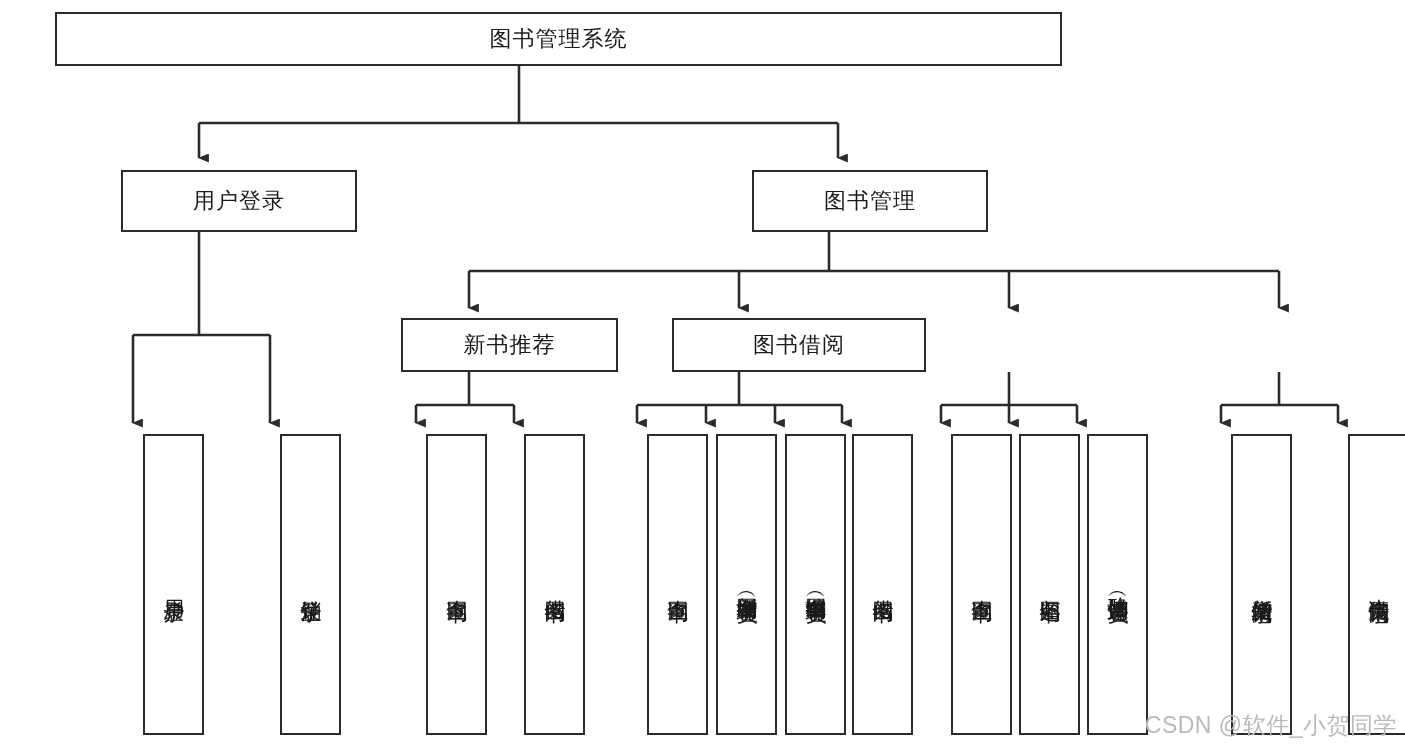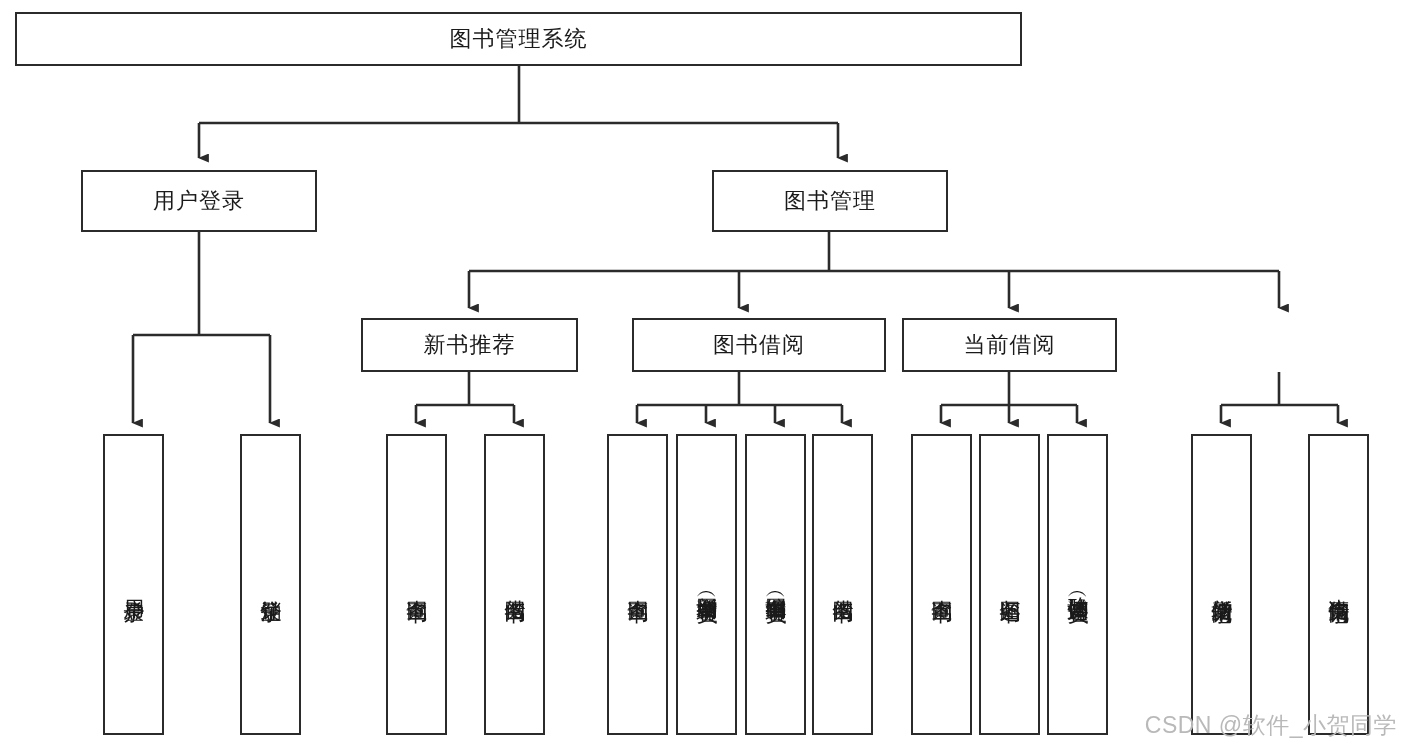--- a/index.html
+++ b/index.html
@@ -28,20 +28,21 @@
   .node {
     position: absolute;
     box-sizing: border-box;
     border: 2px solid #2b2b2b;
     background: #ffffff;
     display: flex;
     align-items: center;
     justify-content: center;
     color: #1a1a1a;
     z-index: 2;
+    margin-left: 40px;
   }
   .node.horiz {
     font-size: 22px;
     letter-spacing: 1px;
   }
   .node.vert {
     writing-mode: vertical-rl;
     text-orientation: upright;
     font-size: 21px;
     line-height: 1.18;
@@ -129,23 +130,20 @@
   <div class="node horiz" style="left:712px; top:170px; width:236px; height:62px;align-items:center;">
     <span class="label">图书管理</span>
   </div>
 
   <div class="node horiz" style="left:361px; top:318px; width:217px; height:54px;">
     <span class="label">新书推荐</span>
   </div>
   <div class="node horiz" style="left:632px; top:318px; width:254px; height:54px;">
     <span class="label">图书借阅</span>
   </div>
-  <div class="node horiz" style="left:902px; top:318px; width:215px; height:54px;">
-    <span class="label">当前借阅</span>
-  </div>
 
   <div class="node vert" style="left:103px; top:434px; width:61px; height:301px;">
     <span class="label">用户登录</span>
   </div>
   <div class="node vert" style="left:240px; top:434px; width:61px; height:301px;">
     <span class="label">注销登录</span>
   </div>
 
   <div class="node vert" style="left:386px; top:434px; width:61px; height:301px;">
     <span class="label">查询图书</span>

